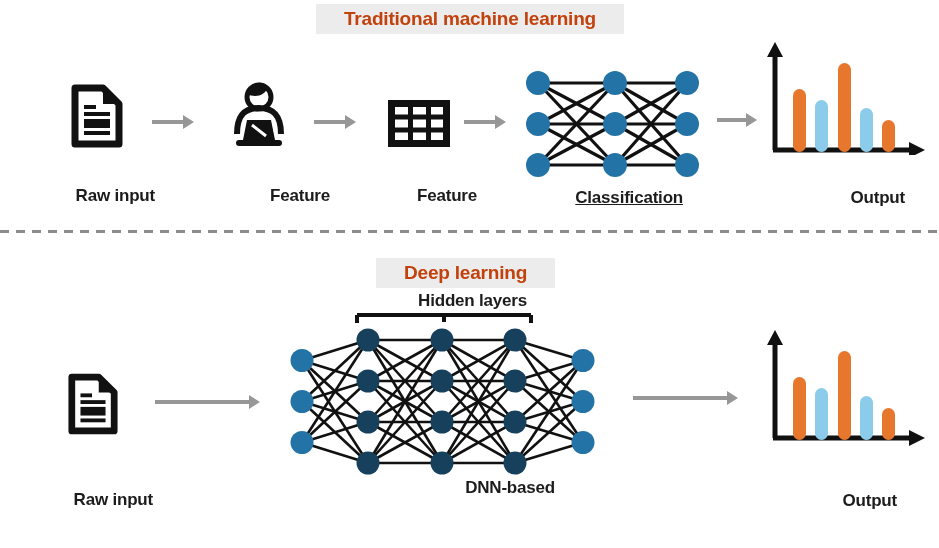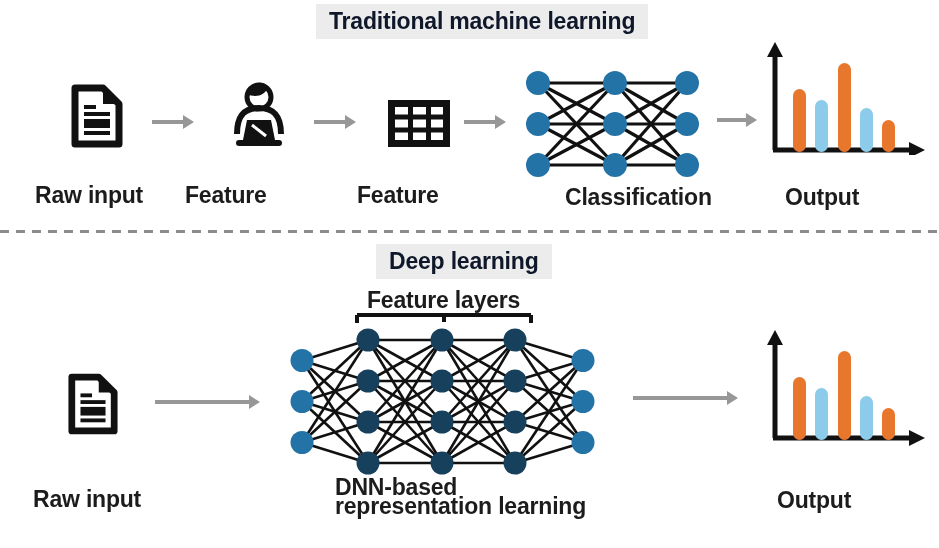--- a/index.html
+++ b/index.html
@@ -2,26 +2,26 @@
 <html style="--node-blue: #2473a6; --node-navy: #16405c; --bar-orange: #e8772e; --bar-blue: #8ccbea; --arrow-gray: #979797; --line-black: #111111; --title-bg: #ececec; --text: #1c1c1c;"><head>
 <meta charset="utf-8">
 <style>
   html,body{margin:0;padding:0;background:#fff;}
   #canvas{
     position:relative;width:939px;height:548px;background:#fff;overflow:hidden;
     font-family:"Liberation Sans",sans-serif;color:var(--text,#1c1c1c);
   }
   .title-box{
     position:absolute;background:var(--title-bg,#ececec);
-    font-size:23px;font-weight:800;letter-spacing:-0.2px;color:#0f172a;
-    padding:4px 13px;white-space:nowrap;
+    font-size:19px;font-weight:800;letter-spacing:-0.2px;color:#c2410c;
+    padding:4px 28px;white-space:nowrap;
   }
   .lbl{
-    position:absolute;font-weight:800;font-size:23px;letter-spacing:-0.2px;
-    text-align:left;line-height:19px;color:var(--text,#1c1c1c);white-space:nowrap;
+    position:absolute;font-weight:800;font-size:17px;letter-spacing:-0.2px;
+    text-align:right;line-height:19px;color:var(--text,#1c1c1c);white-space:nowrap;
   }
   .lbl .line{display:block;}
   .arrow{position:absolute;height:4px;background:var(--arrow-gray,#979797);}
   .arrow::after{
     content:"";position:absolute;right:-11px;top:50%;transform:translateY(-50%);
     width:0;height:0;border-left:11px solid var(--arrow-gray,#979797);
     border-top:7px solid transparent;border-bottom:7px solid transparent;
   }
   .divider{
     position:absolute;left:0;width:939px;height:3px;
@@ -95,42 +95,42 @@
       <circle cx="28" cy="28" r="12" fill="#2473a6"></circle>
       <circle cx="28" cy="69" r="12" fill="#2473a6"></circle>
       <circle cx="28" cy="110" r="12" fill="#2473a6"></circle>
       <circle cx="105" cy="28" r="12" fill="#2473a6"></circle>
       <circle cx="105" cy="69" r="12" fill="#2473a6"></circle>
       <circle cx="105" cy="110" r="12" fill="#2473a6"></circle>
       <circle cx="177" cy="28" r="12" fill="#2473a6"></circle>
       <circle cx="177" cy="69" r="12" fill="#2473a6"></circle>
       <circle cx="177" cy="110" r="12" fill="#2473a6"></circle>
     </svg>
-  <div class="lbl" style="left:565px;top:188px;width:140px;">Classification</div>
+  <div class="lbl" style="left:543px;top:188px;width:140px;text-decoration:underline;">Classification</div>
 
   <div class="arrow" style="left:717px;top:118px;width:29px;"></div>
 
   <svg id="chart-top" style="left:763px;top:40px;" width="170" height="115" viewBox="0 0 170 115">
       <line x1="12" y1="110" x2="12" y2="14" stroke="#111111" stroke-width="5"></line>
       <polygon points="12,2 4,17 20,17" fill="#111111"></polygon>
       <line x1="10" y1="110" x2="148" y2="110" stroke="#111111" stroke-width="5"></line>
       <polygon points="162,110 146,102 146,118" fill="#111111"></polygon>
       <rect x="30" y="49" width="13" height="63" rx="6.5" fill="#e8772e"></rect>
       <rect x="52" y="60" width="13" height="52" rx="6.5" fill="#8ccbea"></rect>
       <rect x="75" y="23" width="13" height="89" rx="6.5" fill="#e8772e"></rect>
       <rect x="97" y="68" width="13" height="44" rx="6.5" fill="#8ccbea"></rect>
       <rect x="119" y="80" width="13" height="32" rx="6.5" fill="#e8772e"></rect>
     </svg>
   <div class="lbl" style="left:785px;top:188px;width:120px;">Output</div>
 
   <div class="divider" style="top:230px;"></div>
 
-  <div class="title-box" style="left:376px;top:244px;">Deep learning</div>
-
-  <div class="lbl" style="left:367px;top:291px;width:160px;">Feature layers</div>
+  <div class="title-box" style="left:376px;top:258px;">Deep learning</div>
+
+  <div class="lbl" style="left:367px;top:291px;width:160px;">Hidden layers</div>
   <svg style="left:354px;top:312px;" width="180" height="14" viewBox="0 0 180 14">
     <path d="M3 3 v8 M3 3 H177 M177 3 v8 M90 3 v7" fill="none" stroke="#111" stroke-width="4"></path>
   </svg>
 
   <svg style="left:67px;top:371px;" width="52" height="66" viewBox="0 0 54 64">
     <path d="M5 4 h28 l16 16 v40 h-44 z" fill="none" stroke="#111" stroke-width="7" stroke-linejoin="round"></path>
     <path d="M33 4 l16 16 h-16 z" fill="#111"></path>
     <rect x="14" y="21" width="12" height="4" fill="#111"></rect>
     <rect x="14" y="28" width="26" height="4" fill="#111"></rect>
     <rect x="14" y="35" width="26" height="9" fill="#111"></rect>
@@ -211,21 +211,20 @@
       <circle cx="235" cy="15" r="11.5" fill="#16405c"></circle>
       <circle cx="235" cy="56" r="11.5" fill="#16405c"></circle>
       <circle cx="235" cy="97" r="11.5" fill="#16405c"></circle>
       <circle cx="235" cy="138" r="11.5" fill="#16405c"></circle>
       <circle cx="303" cy="35.5" r="11.5" fill="#2473a6"></circle>
       <circle cx="303" cy="76.5" r="11.5" fill="#2473a6"></circle>
       <circle cx="303" cy="117.5" r="11.5" fill="#2473a6"></circle>
     </svg>
   <div class="lbl" style="left:335px;top:478px;width:220px;">
     <span class="line">DNN-based</span>
-    <span class="line">representation learning</span>
   </div>
 
   <div class="arrow" style="left:633px;top:396px;width:94px;"></div>
 
   <svg id="chart-bottom" style="left:763px;top:328px;" width="170" height="120" viewBox="0 0 170 120">
       <line x1="12" y1="110" x2="12" y2="14" stroke="#111111" stroke-width="5"></line>
       <polygon points="12,2 4,17 20,17" fill="#111111"></polygon>
       <line x1="10" y1="110" x2="148" y2="110" stroke="#111111" stroke-width="5"></line>
       <polygon points="162,110 146,102 146,118" fill="#111111"></polygon>
       <rect x="30" y="49" width="13" height="63" rx="6.5" fill="#e8772e"></rect>

